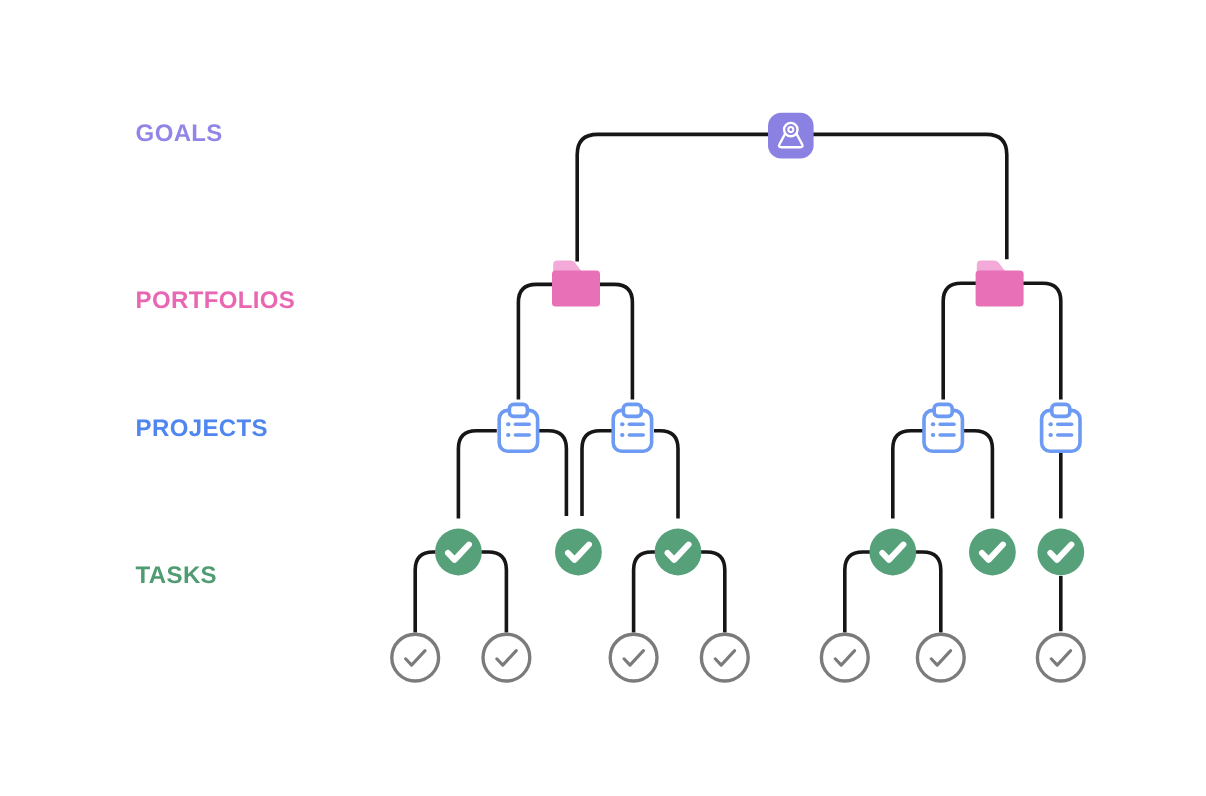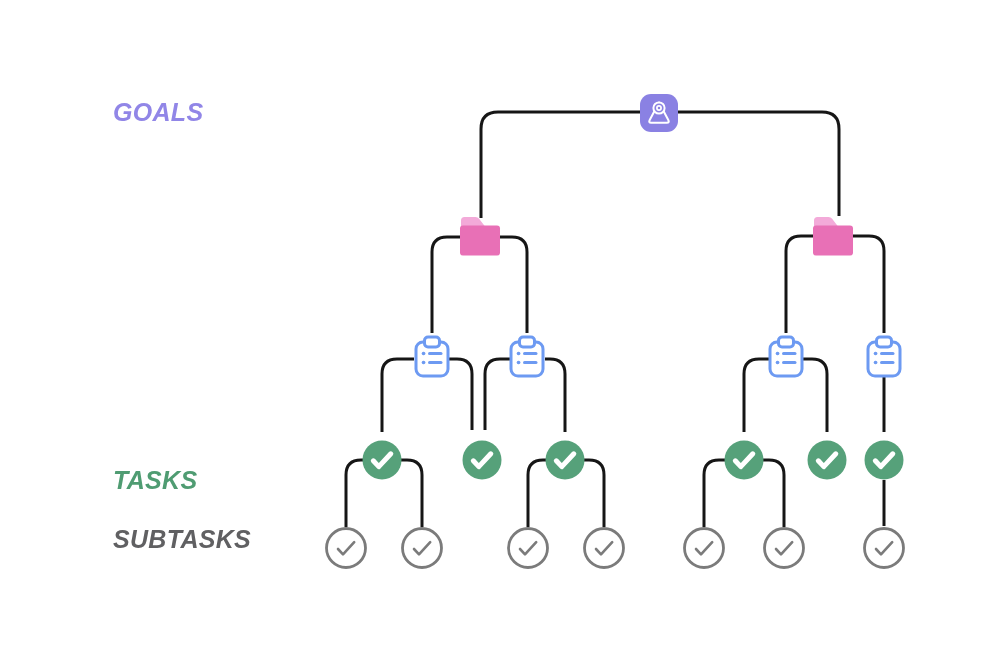--- a/index.html
+++ b/index.html
@@ -8,26 +8,25 @@
     width: 1005px;
     height: 663px;
     background: var(--background, #ffffff);
     font-family: "Liberation Sans", sans-serif;
     overflow: hidden;
   }
   .level-label {
     position: absolute;
     left: 113px;
     transform: translateY(-50%);
-    font-size: 25px;
+    font-size: 20px;
     font-weight: 700;
     letter-spacing: 0.3px;
     white-space: nowrap;
     user-select: none;
-    font-style: italic;
   }
   .label-goals      { top: 112px; color: var(--goal-label, #9186e7); }
   .label-portfolios { top: 251px; color: var(--portfolio-label, #e966b2); }
   .label-projects   { top: 358px; color: var(--project-label, #4f86ef); }
   .label-tasks      { top: 480px; color: var(--task-label, #4f9c72); }
   .label-subtasks   { top: 539px; color: var(--subtask-label, #606062); }
 
   svg.tree { position: absolute; left: 0; top: 0; }
 
   .connector {
@@ -94,22 +93,23 @@
     stroke-linecap: round;
     stroke-linejoin: round;
   }
 </style>
 </head>
 <body>
 
 <div class="canvas">
 
   <div class="level-label label-goals">GOALS</div>
+  <div class="level-label label-portfolios">PORTFOLIOS</div>
+  <div class="level-label label-projects">PROJECTS</div>
   <div class="level-label label-tasks">TASKS</div>
-  <div class="level-label label-subtasks">SUBTASKS</div>
 
   <svg class="tree" width="1005" height="663" viewBox="0 0 1005 663">
 
     <defs>
 
       <g id="goal-icon">
         <rect class="goal-box" x="-19" y="-19" width="38" height="38" rx="11"></rect>
         <path class="goal-body" d="M0 -10.5 L9.3 7 Q10.8 9.7 7.8 9.7 L-7.8 9.7 Q-10.8 9.7 -9.3 7 Z"></path>
         <circle class="goal-head" cx="0" cy="-5" r="5.6"></circle>
         <circle class="goal-head-inner" cx="0" cy="-5" r="2.1"></circle>

